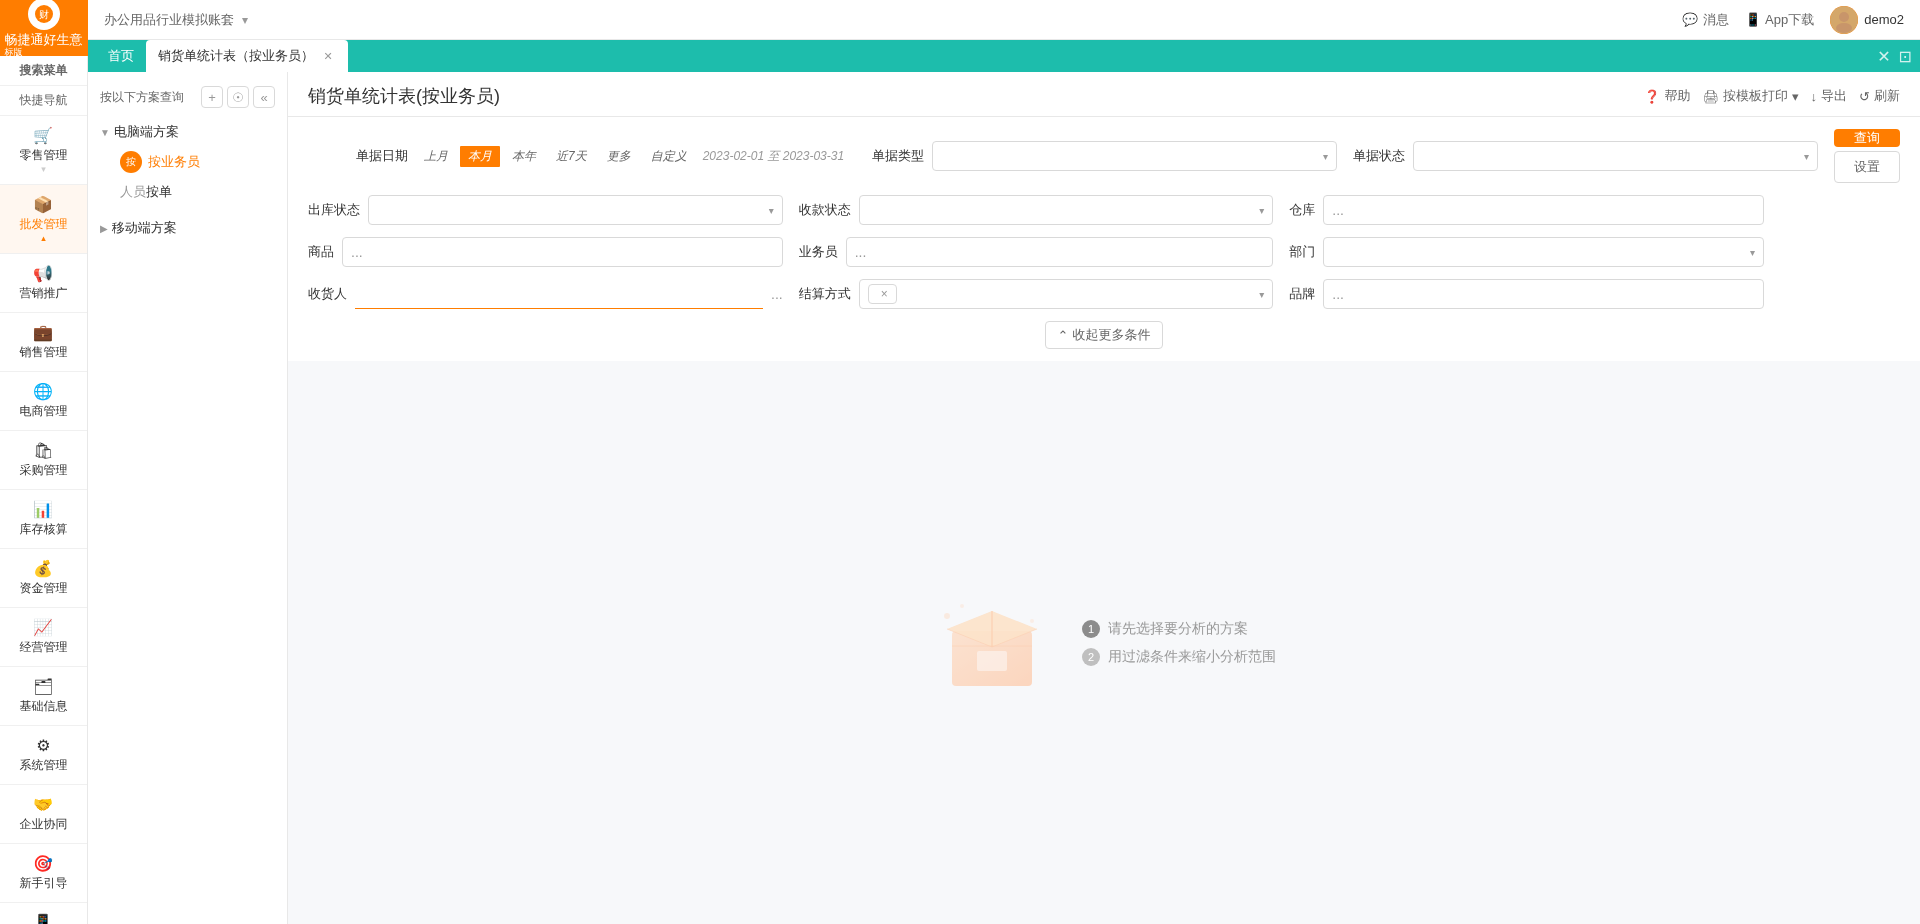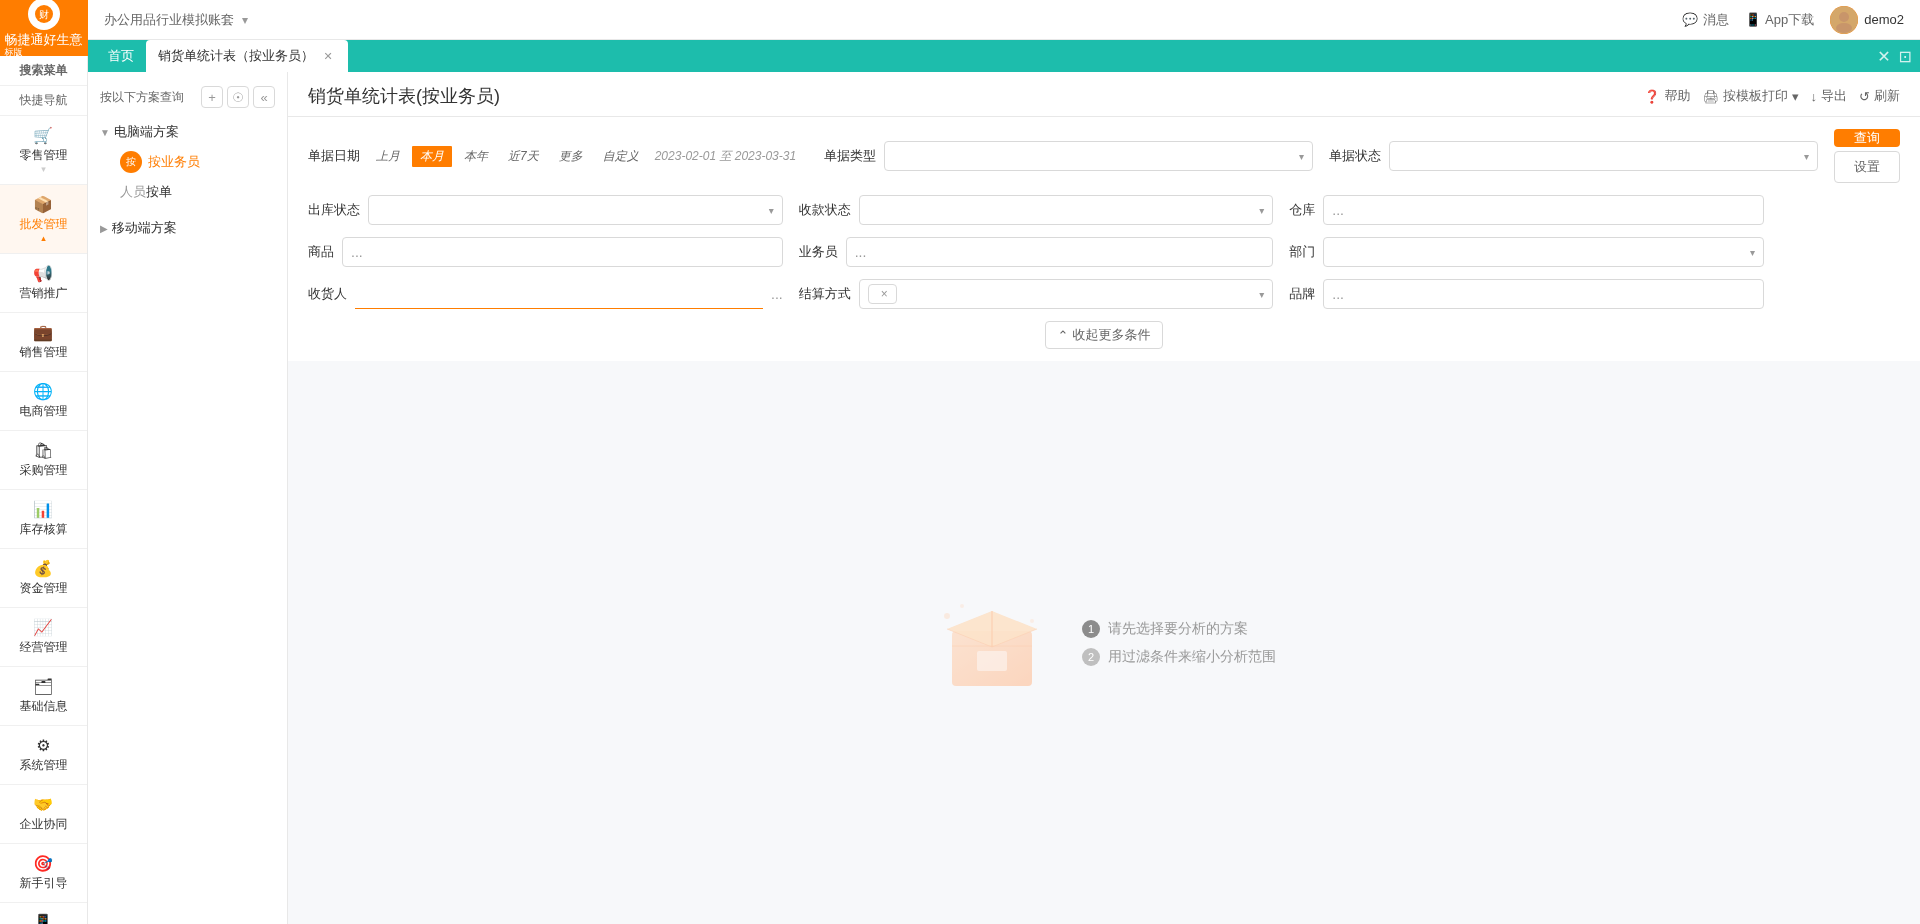--- a/index.html
+++ b/index.html
@@ -280,21 +280,21 @@
           <div class="page-action-btn">
             <span>↺</span>
             <span>刷新</span>
           </div>
         </div>
       </div>
 
       <div class="filter-area">
 
         <div class="filter-row">
-          <div class="filter-item" style="flex:none; min-width: 500px;">
+          <div class="filter-item" style="flex:none; min-width: 500px; margin-left: 48px;">
             <span class="filter-label">单据日期</span>
             <div class="filter-date-group">
               <span class="date-btn">上月</span>
               <span class="date-btn active">本月</span>
               <span class="date-btn">本年</span>
               <span class="date-btn">近7天</span>
               <span class="date-btn">更多</span>
               <span class="date-btn">自定义</span>
               <span class="date-range">2023-02-01 至 2023-03-31</span>
             </div>

